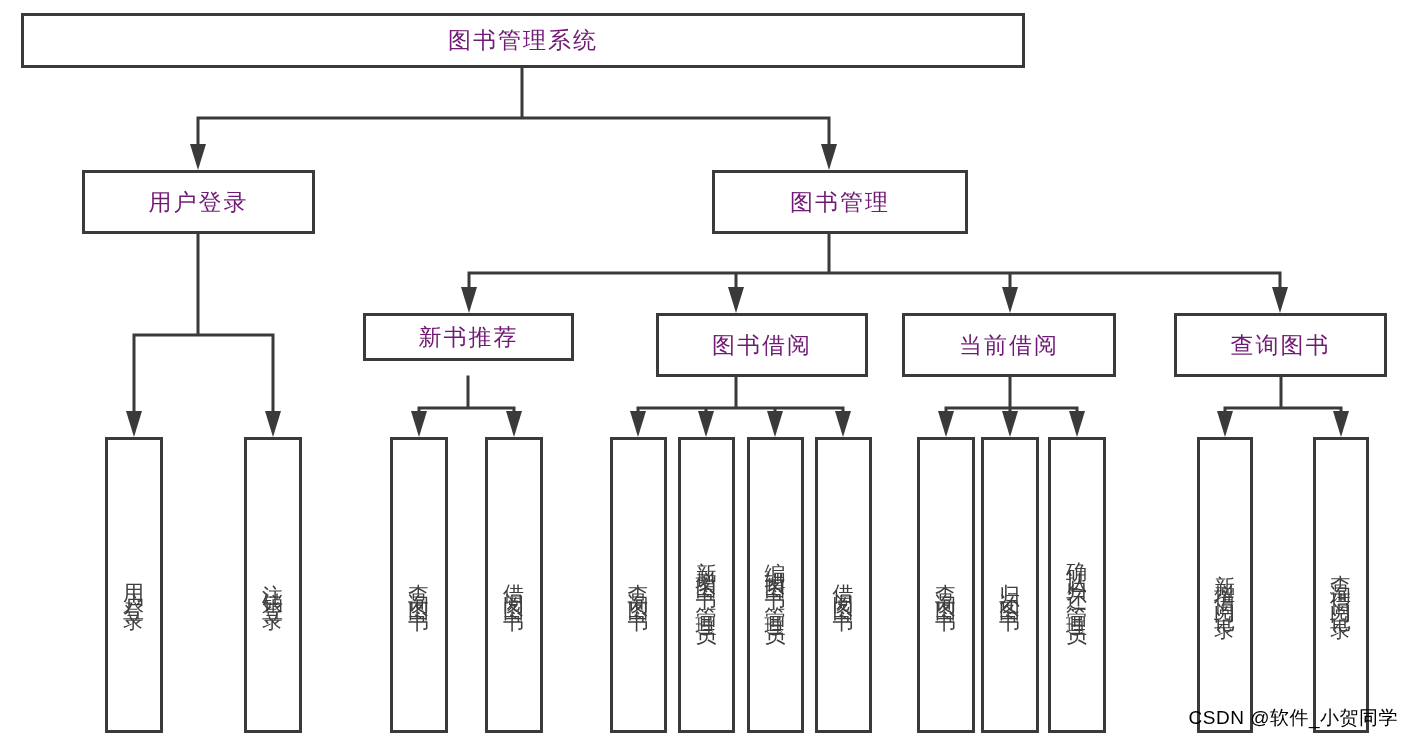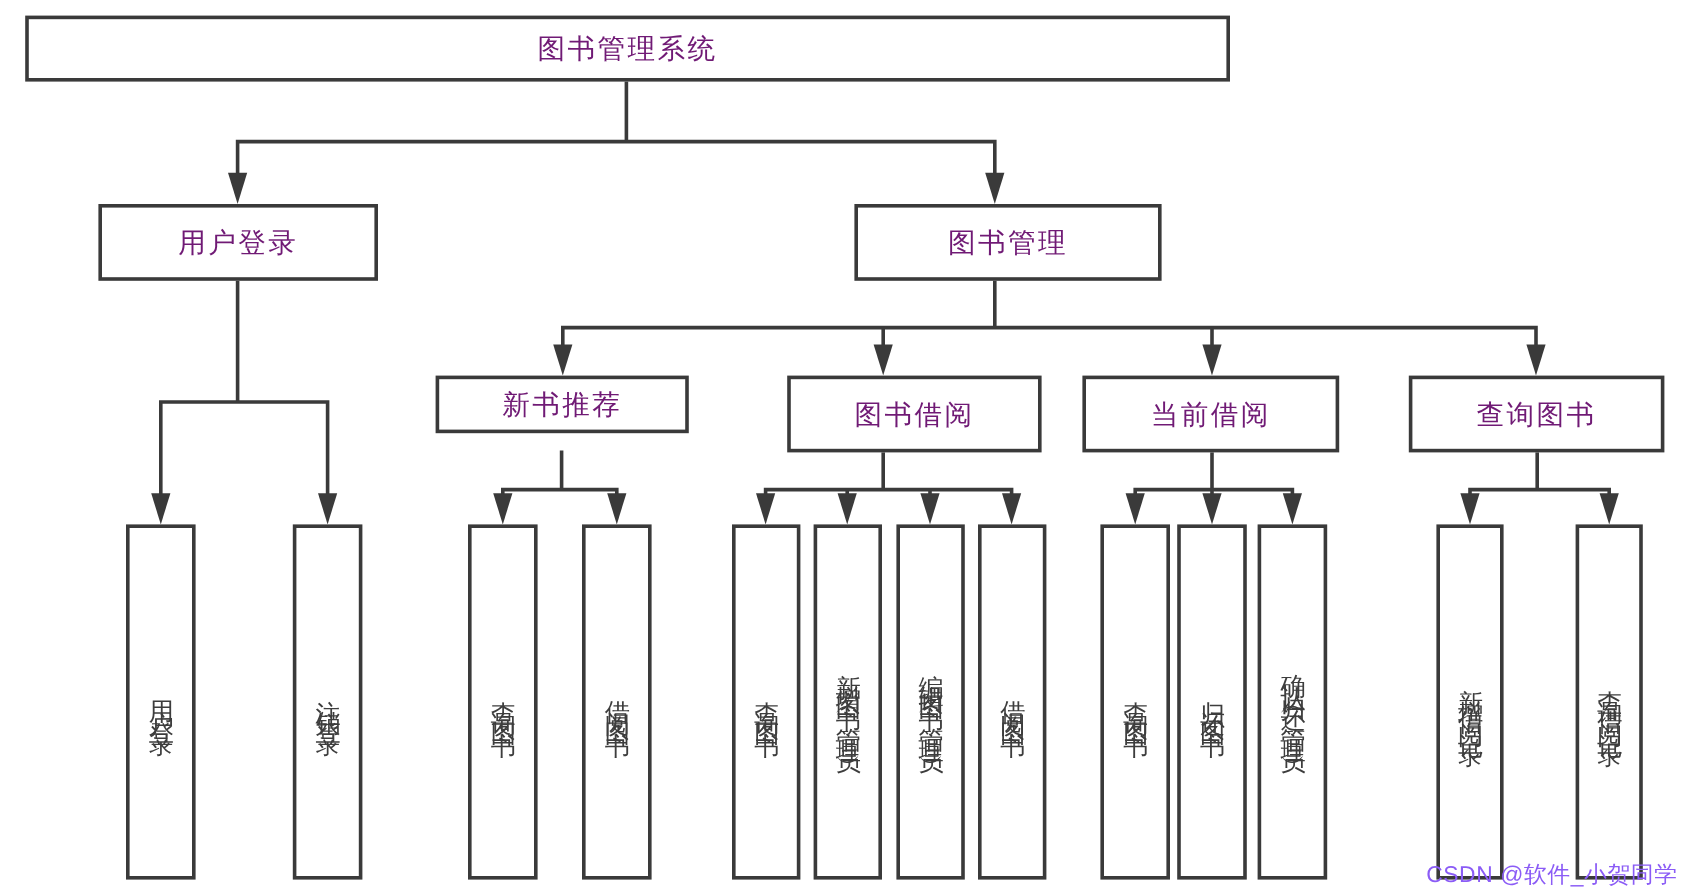--- a/index.html
+++ b/index.html
@@ -45,24 +45,24 @@
     text-orientation: mixed;
     font-size: 21px;
     letter-spacing: 9px;
     line-height: 1;
     color: #3d3d3d;
     white-space: nowrap;
   }
   .watermark {
     position: absolute;
     right: 7px;
-    bottom: 5px;
+    bottom: 16px;
     font-size: 19px;
     letter-spacing: 0.5px;
-    color: #8b5cf6;
+    color: #000000;
     z-index: 6;
     white-space: nowrap;
   }
 </style>
 </head>
 <body>
 
 <div id="stage">
 
   <svg id="connectors" viewBox="0 0 1405 747" xmlns="http://www.w3.org/2000/svg">

